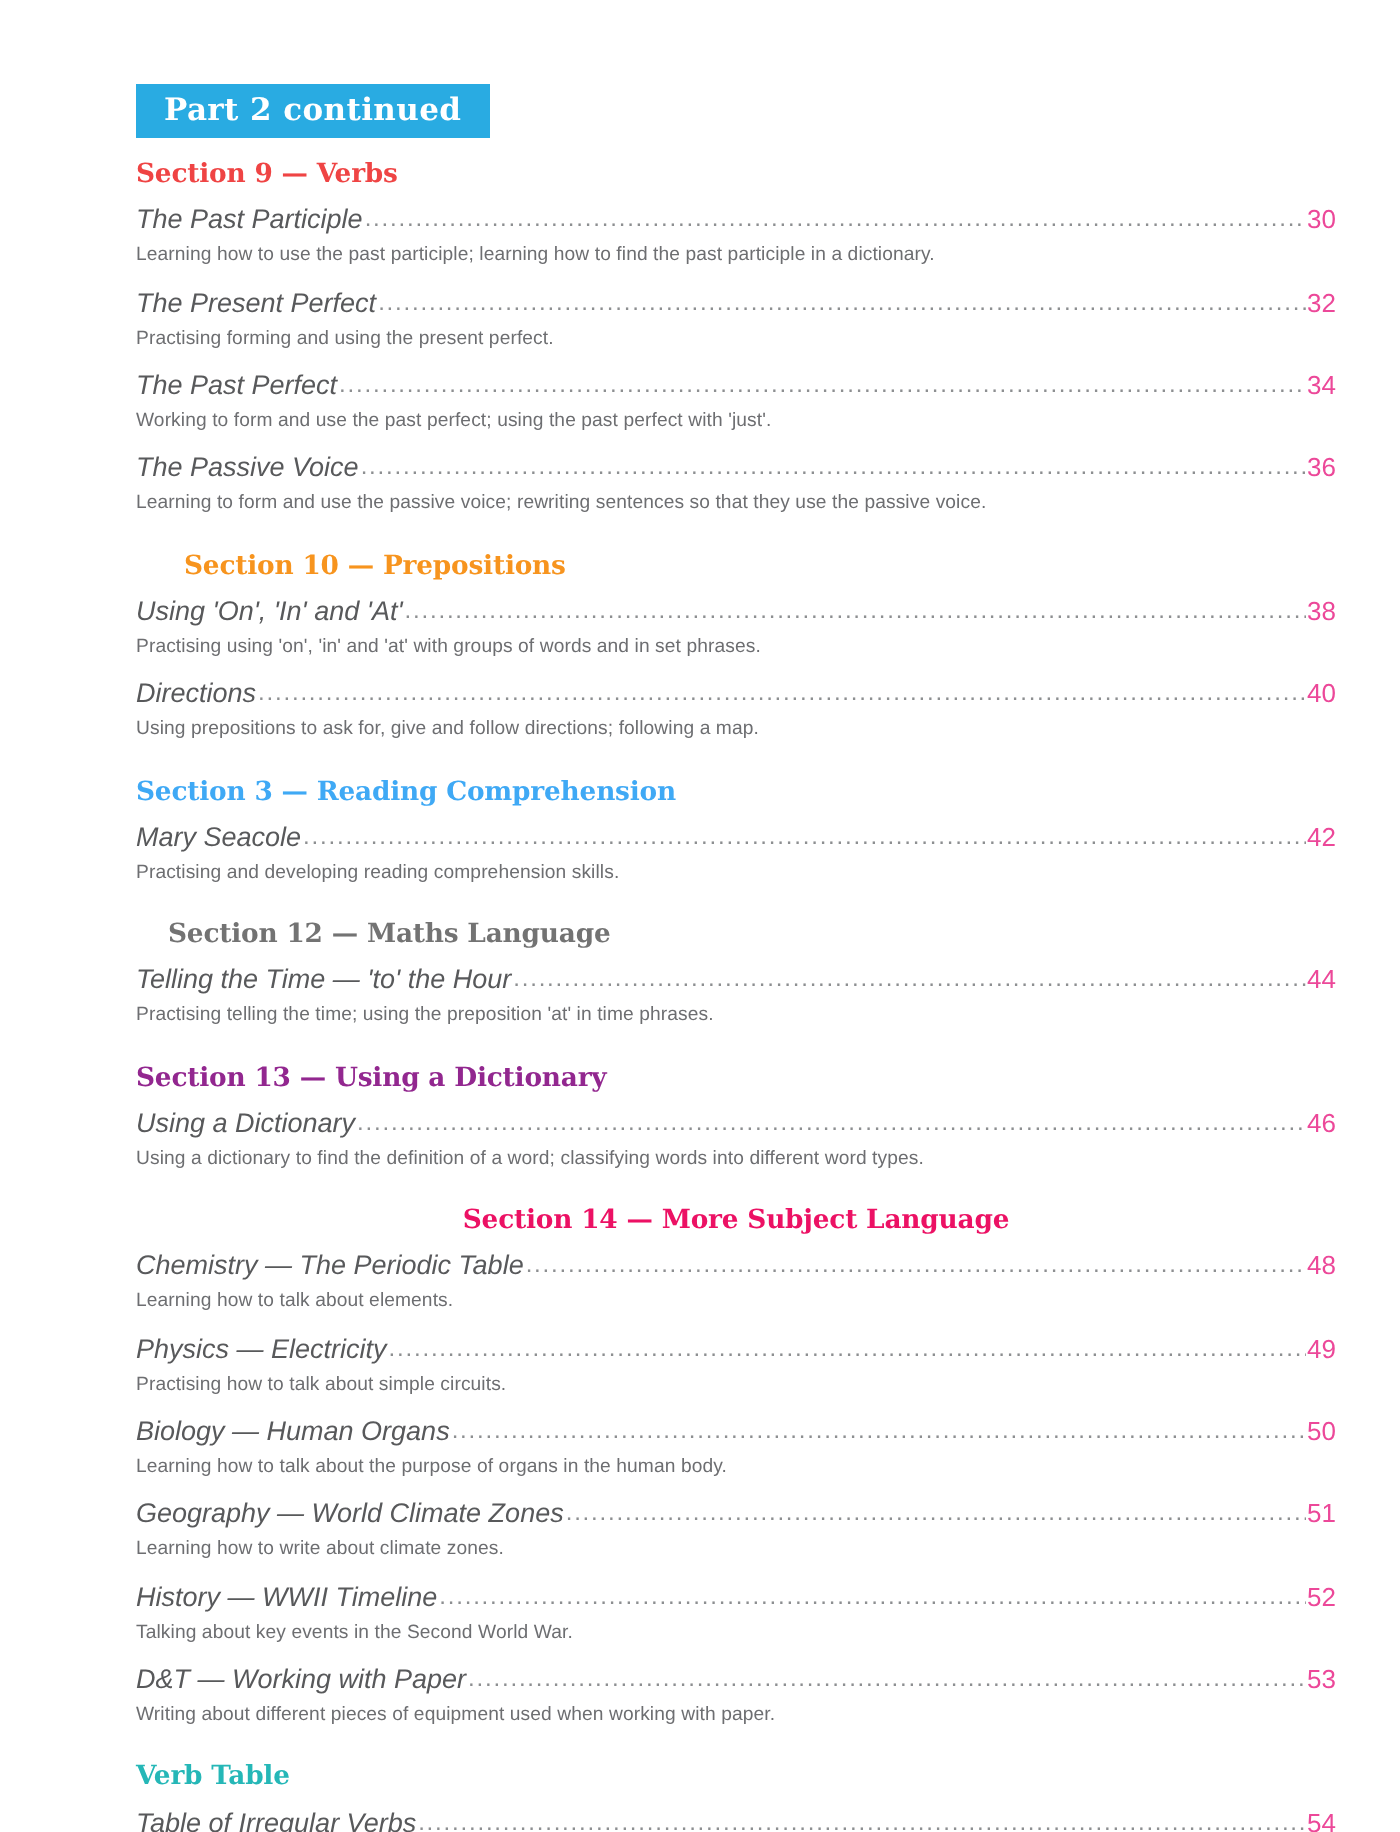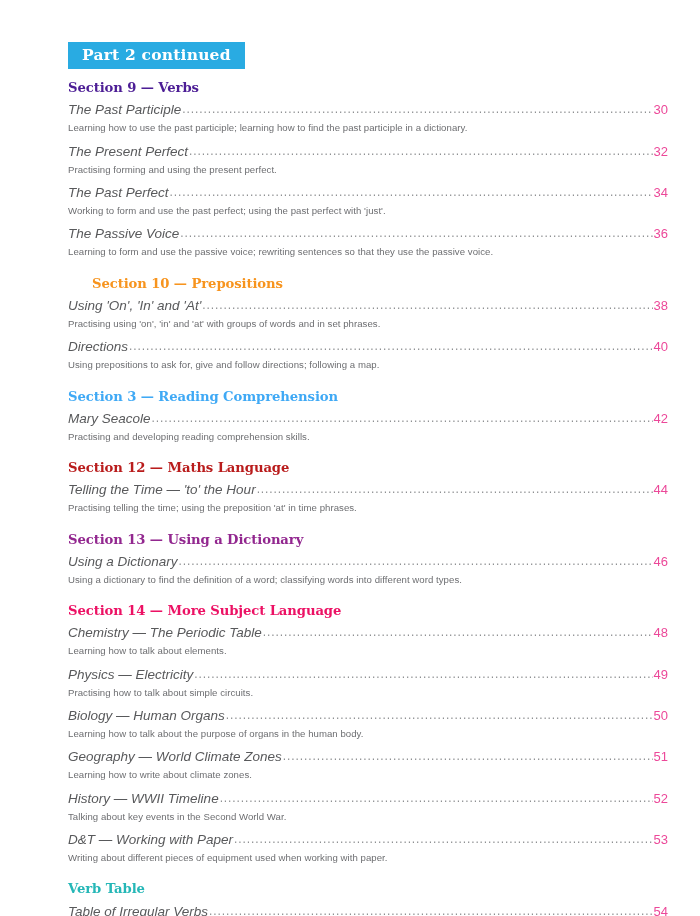--- a/index.html
+++ b/index.html
@@ -113,21 +113,21 @@
 </head>
 <body>
 
 <div class="page">
   <div class="content">
 
     <div class="part-banner" style="background: rgb(41, 171, 226); color: rgb(255, 255, 255);">Part 2 continued</div>
 
     <div id="sections-root">
         <div class="section-block">
-          <div class="section-head" style="color: #4c1d95;">Section 9 — Verbs</div>
+          <div class="section-head" style="color: #ef4444;">Section 9 — Verbs</div>
           <div class="entry">
             <div class="entry-line">
               <span class="entry-title">The Past Participle</span>
               <span class="leader"></span>
               <span class="entry-page">30</span>
             </div>
             <div class="entry-desc">Learning how to use the past participle; learning how to find the past participle in a dictionary.</div>
           </div>
           <div class="entry">
             <div class="entry-line">
@@ -178,21 +178,21 @@
           <div class="entry">
             <div class="entry-line">
               <span class="entry-title">Mary Seacole</span>
               <span class="leader"></span>
               <span class="entry-page">42</span>
             </div>
             <div class="entry-desc">Practising and developing reading comprehension skills.</div>
           </div>
         </div>
         <div class="section-block">
-          <div class="section-head" style="color: #b91c1c;">Section 12 — Maths Language</div>
+          <div class="section-head" style="color: #737373; margin-left: 16px;">Section 12 — Maths Language</div>
           <div class="entry">
             <div class="entry-line">
               <span class="entry-title">Telling the Time — 'to' the Hour</span>
               <span class="leader"></span>
               <span class="entry-page">44</span>
             </div>
             <div class="entry-desc">Practising telling the time; using the preposition 'at' in time phrases.</div>
           </div>
         </div>
         <div class="section-block">
@@ -200,21 +200,21 @@
           <div class="entry">
             <div class="entry-line">
               <span class="entry-title">Using a Dictionary</span>
               <span class="leader"></span>
               <span class="entry-page">46</span>
             </div>
             <div class="entry-desc">Using a dictionary to find the definition of a word; classifying words into different word types.</div>
           </div>
         </div>
         <div class="section-block">
-          <div class="section-head" style="color: rgb(236, 17, 100);">Section 14 — More Subject Language</div>
+          <div class="section-head" style="color: rgb(236, 17, 100); text-align: center;">Section 14 — More Subject Language</div>
           <div class="entry">
             <div class="entry-line">
               <span class="entry-title">Chemistry — The Periodic Table</span>
               <span class="leader"></span>
               <span class="entry-page">48</span>
             </div>
             <div class="entry-desc">Learning how to talk about elements.</div>
           </div>
           <div class="entry">
             <div class="entry-line">

